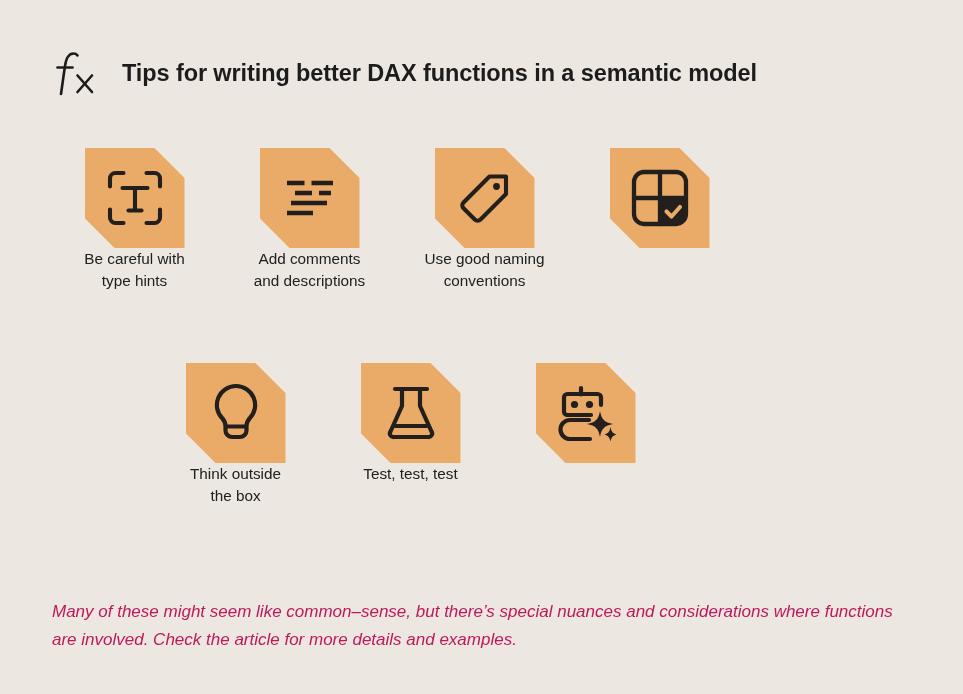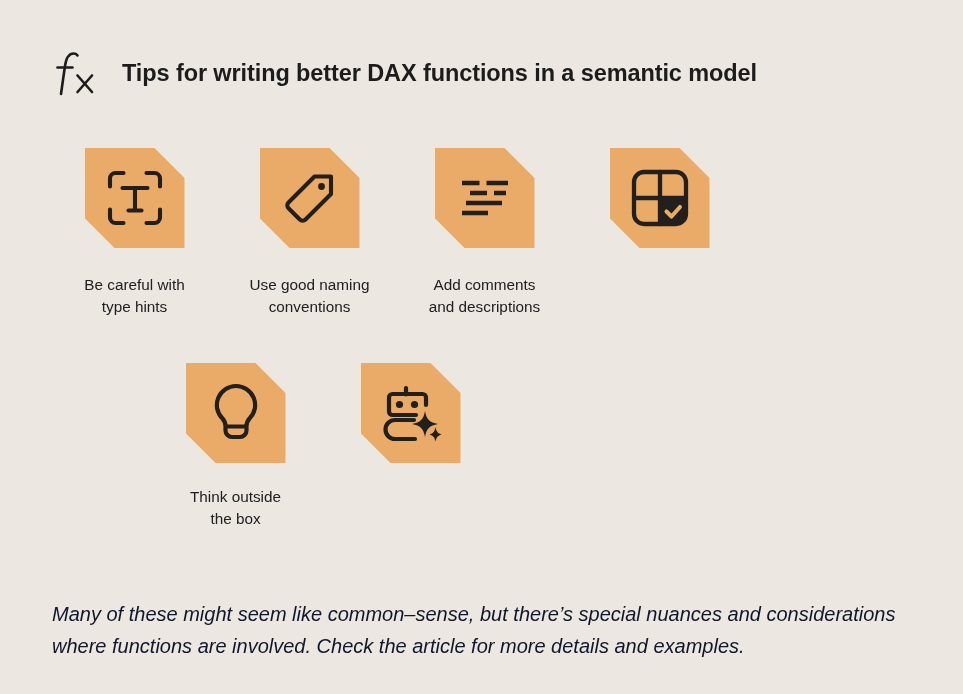--- a/index.html
+++ b/index.html
@@ -78,41 +78,39 @@
     clip-path: polygon(0 0, 70px 0, 100px 30px, 100px 100px, 30px 100px, 0 70px);
     display: flex;
     align-items: center;
     justify-content: center;
   }
   .tile svg {
     display: block;
   }
 
   .tip-label {
-    margin-top: 26px;
     text-align: center;
     font-size: 15.3px;
     line-height: 1.45;
     color: #202020;
     max-width: 172px;
   }
   .row-two .tip-label {
-    margin-top: 23px;
   }
 
   
   .footnote {
     position: absolute;
     left: 52px;
     top: 598px;
     width: 848px;
-    font-size: 20px;
+    font-size: 17px;
     font-style: italic;
     line-height: 1.62;
-    color: #0f172a;
+    color: #be185d;
   }
 </style>
 </head>
 <body>
 
 <div class="page">
 
   <div class="header">
     <svg class="fx-icon" viewBox="0 0 44 48" aria-hidden="true">
       <g fill="none" stroke="#1C1C1C" stroke-width="2.6" stroke-linecap="round" stroke-linejoin="round">
@@ -140,47 +138,47 @@
             <path d="M24.5 43.5 H37.5"></path>
           </g>
         </svg>
       </div>
       <div class="tip-label">Be careful with<br>type hints</div>
     </div>
 
     <div class="tip">
       <div class="tile">
         <svg width="62" height="62" viewBox="0 0 62 62" aria-hidden="true">
-          <g fill="none" stroke="#231F1C" stroke-width="4.1" stroke-linecap="round" stroke-linejoin="round">
-            <path d="M52 9.5 H35.5 L9.5 35.5 A4 4 0 0 0 9.5 41.2 L20.8 52.5 A4 4 0 0 0 26.5 52.5 L52 27 Z"></path>
-          </g>
-          <circle cx="42.5" cy="19.5" r="3.4" fill="#231F1C"></circle>
-        </svg>
-      </div>
-      <div class="tip-label">Use good naming<br>conventions</div>
-    </div>
-
-    <div class="tip">
-      <div class="tile">
-        <svg width="62" height="62" viewBox="0 0 62 62" aria-hidden="true">
           <g fill="none" stroke="#231F1C" stroke-width="4.3" stroke-linecap="butt">
             <path d="M8 16 H25.5"></path>
             <path d="M32.5 16 H54"></path>
             <path d="M16 26 H33"></path>
             <path d="M40 26 H52"></path>
             <path d="M12 36 H48"></path>
             <path d="M8 46 H34"></path>
           </g>
         </svg>
       </div>
       <div class="tip-label">Add comments<br>and descriptions</div>
     </div>
 
     <div class="tip">
       <div class="tile">
+        <svg width="62" height="62" viewBox="0 0 62 62" aria-hidden="true">
+          <g fill="none" stroke="#231F1C" stroke-width="4.1" stroke-linecap="round" stroke-linejoin="round">
+            <path d="M52 9.5 H35.5 L9.5 35.5 A4 4 0 0 0 9.5 41.2 L20.8 52.5 A4 4 0 0 0 26.5 52.5 L52 27 Z"></path>
+          </g>
+          <circle cx="42.5" cy="19.5" r="3.4" fill="#231F1C"></circle>
+        </svg>
+      </div>
+      <div class="tip-label">Use good naming<br>conventions</div>
+    </div>
+
+    <div class="tip">
+      <div class="tile">
         <svg width="60" height="60" viewBox="0 0 60 60" aria-hidden="true">
           <path d="M30 30 H56 V47 A9 9 0 0 1 47 56 H30 Z" fill="#231F1C"></path>
           <g fill="none" stroke="#231F1C" stroke-width="4.3" stroke-linecap="round" stroke-linejoin="round">
             <rect x="4" y="4" width="52" height="52" rx="10"></rect>
             <path d="M30 4 V56"></path>
             <path d="M4 30 H56"></path>
           </g>
           <path d="M36.5 43.5 L41.5 48.5 L50 39" fill="none" stroke="#EAAB68" stroke-width="4.1" stroke-linecap="round" stroke-linejoin="round"></path>
         </svg>
       </div>
@@ -195,20 +193,32 @@
         <svg width="60" height="62" viewBox="0 0 60 62" aria-hidden="true">
           <g fill="none" stroke="#231F1C" stroke-width="4.2" stroke-linecap="round" stroke-linejoin="round">
             <path d="M30 4 A19 19 0 0 1 43.5 36.5 C41.5 38.8 40.5 41 40.5 44 V48.5 A6.5 6.5 0 0 1 34 55 H26 A6.5 6.5 0 0 1 19.5 48.5 V44 C19.5 41 18.5 38.8 16.5 36.5 A19 19 0 0 1 30 4 Z"></path>
             <path d="M20.5 44.5 H39.5"></path>
           </g>
         </svg>
       </div>
       <div class="tip-label">Think outside<br>the box</div>
     </div>
 
+    <div class="tip">
+      <div class="tile">
+        <svg width="60" height="62" viewBox="0 0 60 62" aria-hidden="true">
+          <g fill="none" stroke="#231F1C" stroke-width="4.2" stroke-linecap="round" stroke-linejoin="round">
+            <path d="M14 7 H46"></path>
+            <path d="M21 7 V24 L9.5 49.5 A3.5 3.5 0 0 0 12.7 55 H47.3 A3.5 3.5 0 0 0 50.5 49.5 L39 24 V7"></path>
+            <path d="M14.5 44 H45.5"></path>
+          </g>
+        </svg>
+      </div>
+      <div class="tip-label">Test, test, test</div>
+    </div>
 
 
     <div class="tip">
       <div class="tile">
         <svg width="62" height="60" viewBox="0 0 62 60" aria-hidden="true">
           <g fill="none" stroke="#231F1C" stroke-width="4.2" stroke-linecap="round" stroke-linejoin="round">
             <path d="M26 5 V11.5"></path>
             <path d="M46 22 V14.5 A3.5 3.5 0 0 0 42.5 11 H12.5 A3.5 3.5 0 0 0 9 14.5 V28.5 A3.5 3.5 0 0 0 12.5 32 H36"></path>
             <path d="M34 37 H15 A9.5 9.5 0 0 0 15 56 H35"></path>
           </g>

